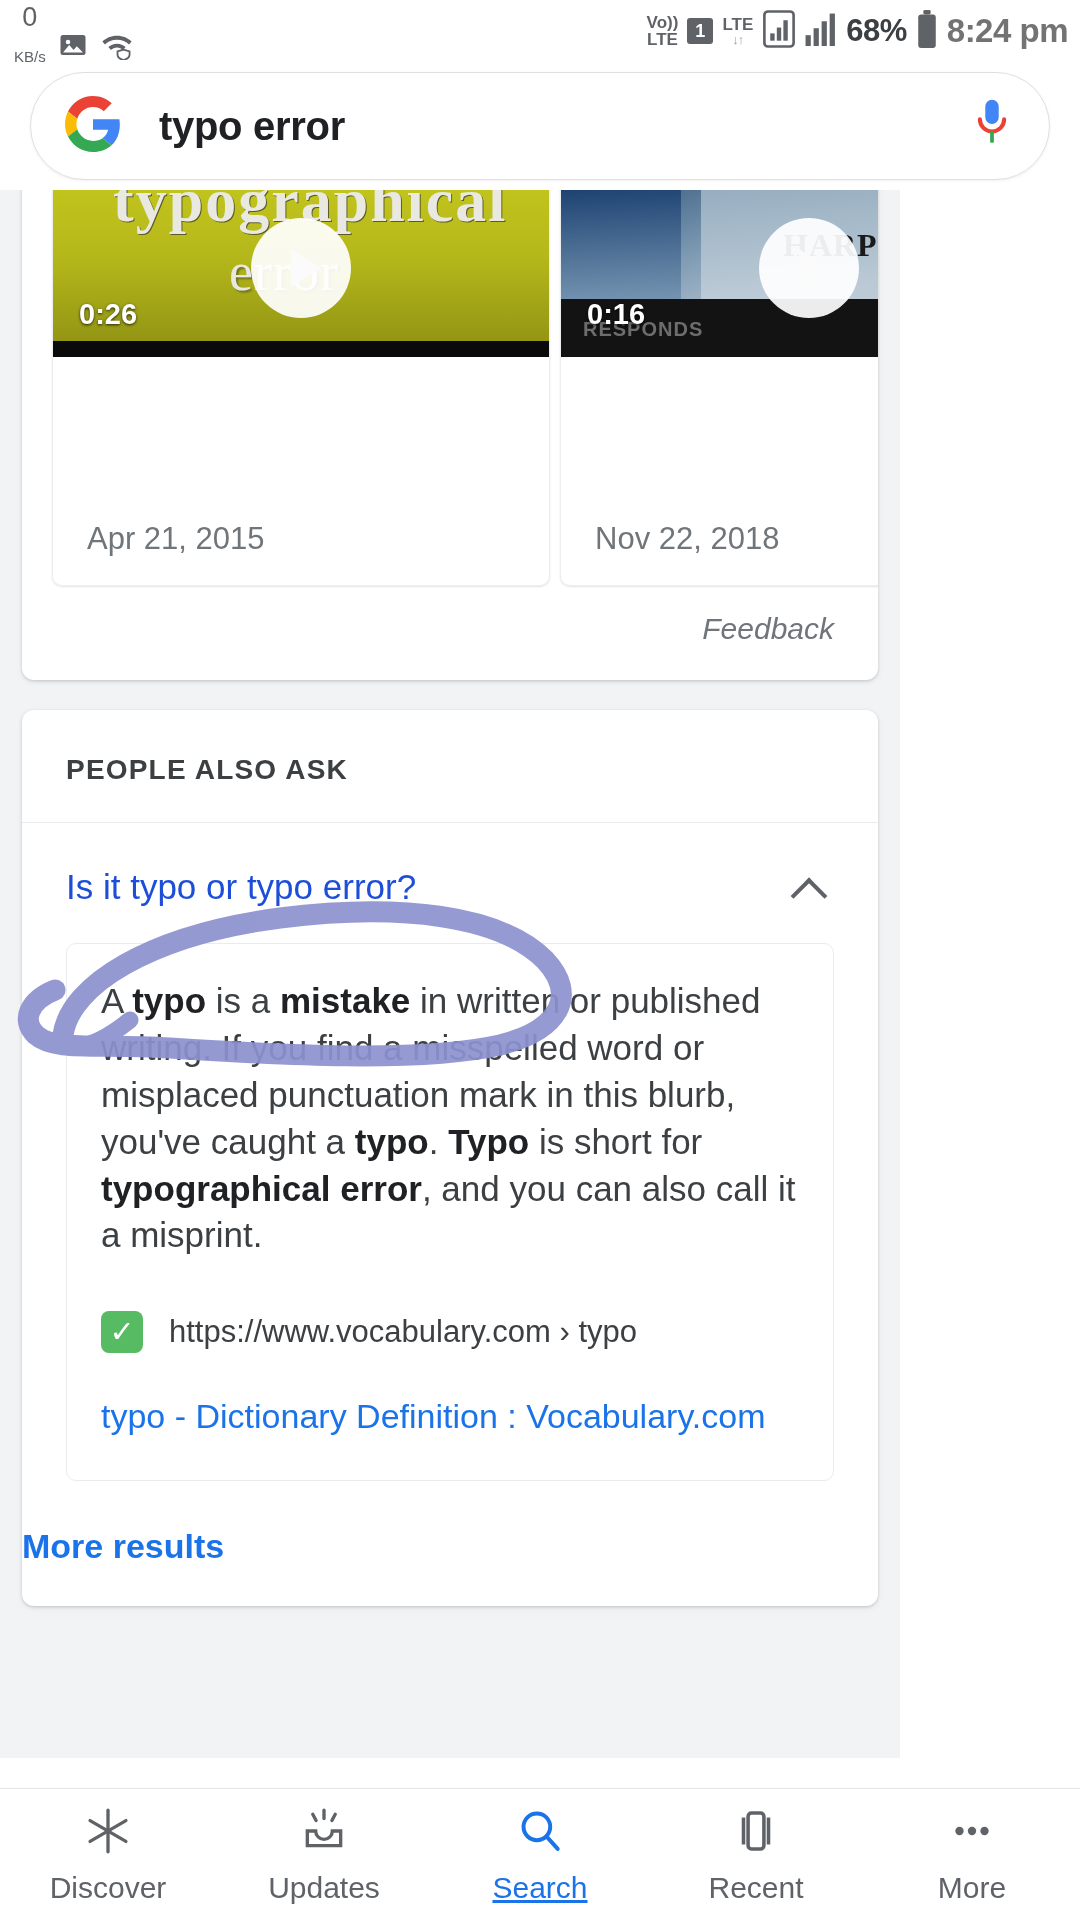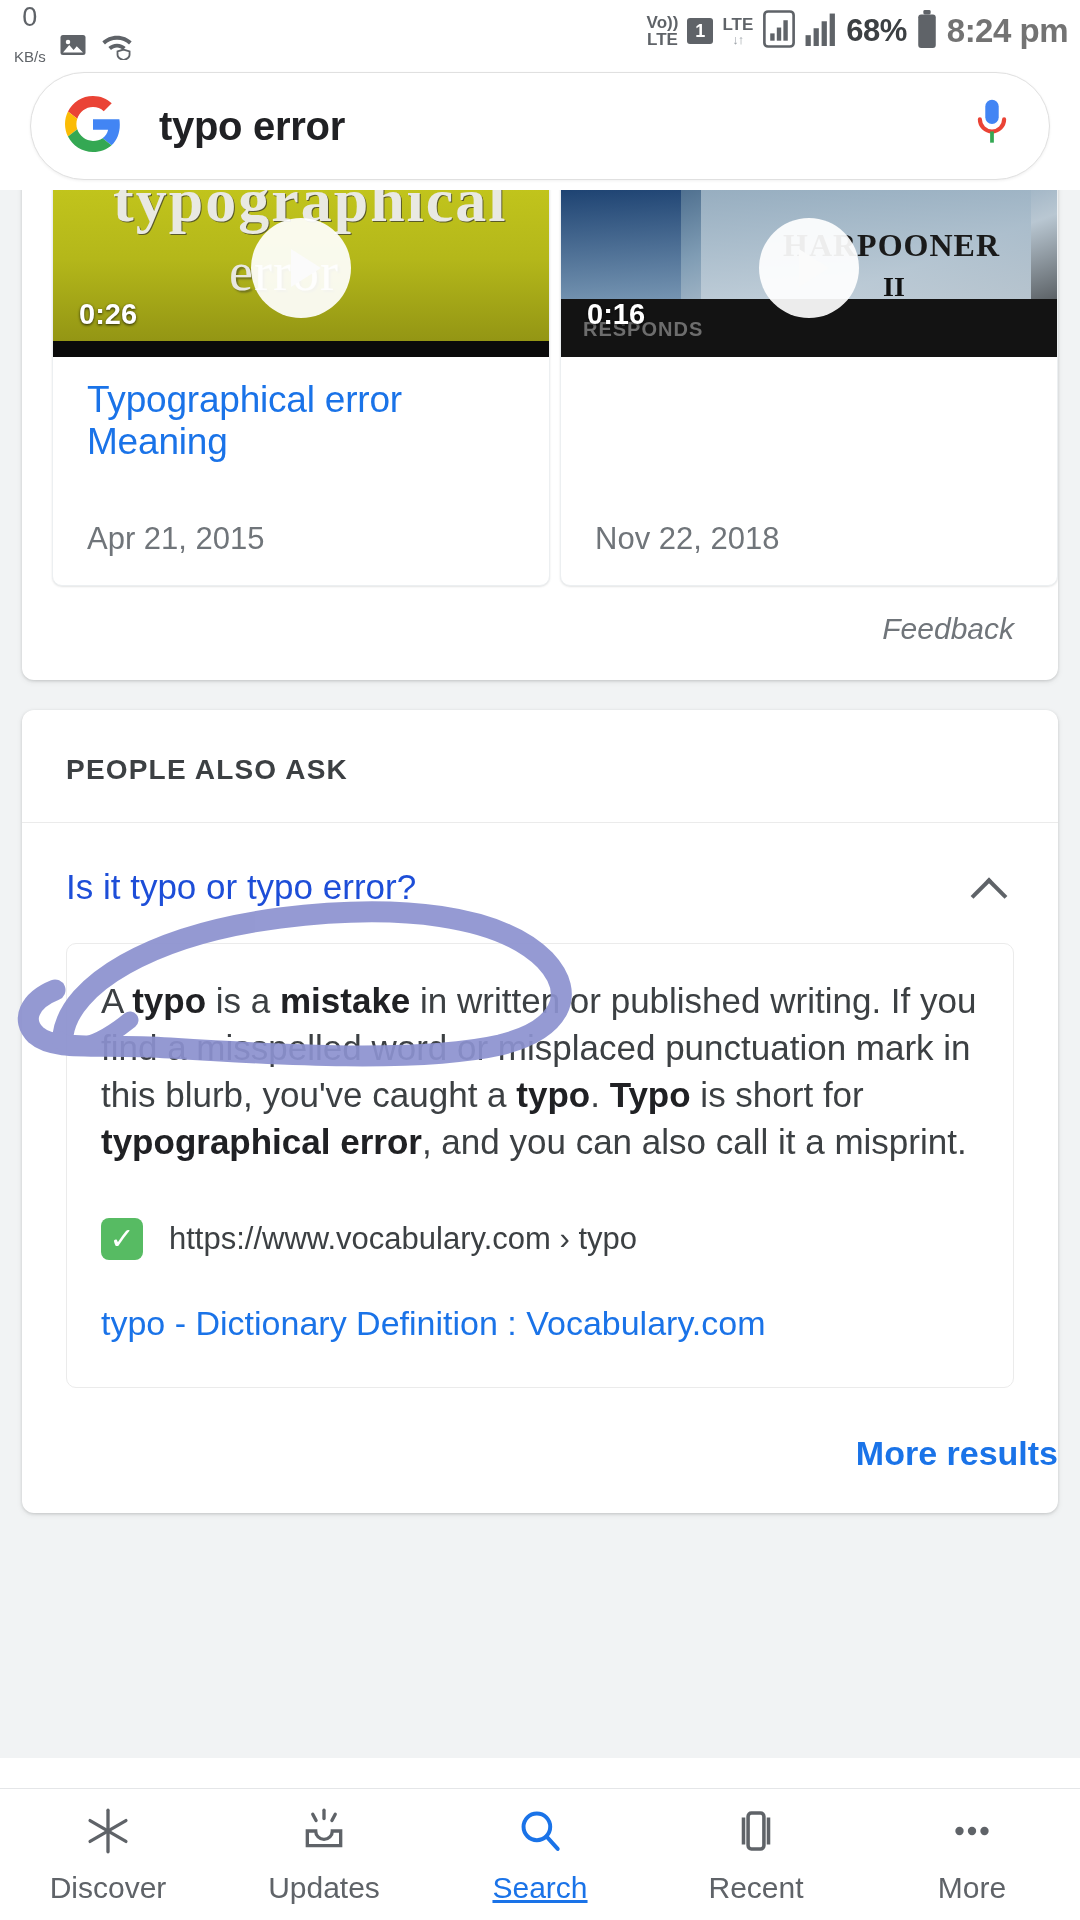--- a/index.html
+++ b/index.html
@@ -46,21 +46,21 @@
     border: 1px solid #e0e0e0; border-radius: 54px; background: #fff;
     display: flex; align-items: center; padding: 0 34px;
     box-shadow: 0 1px 3px rgba(0,0,0,0.06);
   }
   .query {
     flex: 1; font-size: 40px; color: #202124; font-weight: 700;
     margin-left: 38px; letter-spacing: -0.3px;
   }
 
   
-  .content { position: absolute; top: 190px; left: 0; width: 1080px; height: 1568px; background: #f1f3f4; overflow: hidden; }
+  .content { position: absolute; top: 190px; left: 0; width: 900px; height: 1568px; background: #f1f3f4; overflow: hidden; }
 
   .card {
     background: #fff; border-radius: 12px;
     box-shadow: 0 1px 3px rgba(60,64,67,.20), 0 2px 6px rgba(60,64,67,.08);
     margin: 0 22px;
   }
 
   
   .videos-card { position: relative; margin-top: -12px; padding-bottom: 0; overflow: hidden; border-radius: 0 0 12px 12px; }
   .vid-row { display: flex; gap: 10px; padding: 0 30px; }
@@ -141,21 +141,21 @@
   .ans-text b { color: #202124; font-weight: 700; }
   .src-row { display: flex; align-items: center; gap: 26px; margin-top: 52px; }
   .favicon {
     width: 42px; height: 42px; border-radius: 8px; background: #57bb63;
     display: flex; align-items: center; justify-content: center; flex: 0 0 42px;
   }
   .favicon span { color: #fff; font-size: 30px; line-height: 1; font-weight: 400; }
   .src-url { font-size: 31px; color: #3c4043; }
   .src-title { margin-top: 44px; font-size: 34px; color: #1a73e8; }
   .more-results {
-    text-align: right; color: #1a73e8; font-size: 34px; font-weight: 700;
+    text-align: left; color: #1a73e8; font-size: 34px; font-weight: 700;
     padding: 46px 0 40px 0;
   }
 
   
   .annot { position: absolute; left: 0; top: 0; width: 1080px; height: 1920px; pointer-events: none; }
 
   
   .bottomnav {
     position: absolute; left: 0; bottom: 0; width: 1080px; height: 132px;
     background: #fff; border-top: 1px solid #e4e6e8;
@@ -261,21 +261,20 @@
         <div class="vid">
           <div class="thumb t1">
             <div class="ghost">typographical</div>
             <div class="word">error</div>
             <div class="play">
                 <div class="playtri"></div>
               </div>
             <div class="dur">0:26</div>
           </div>
           <div class="vid-body">
-            <div class="vid-title">Typographical error Meaning</div>
             <div class="vid-date">Apr 21, 2015</div>
           </div>
         </div>
 
         <div class="vid">
           <div class="thumb t2">
             <div class="stripe"></div>
             <div class="doc"></div>
             <div class="harp">HARPOONER</div>
             <div class="harp2">II</div>

